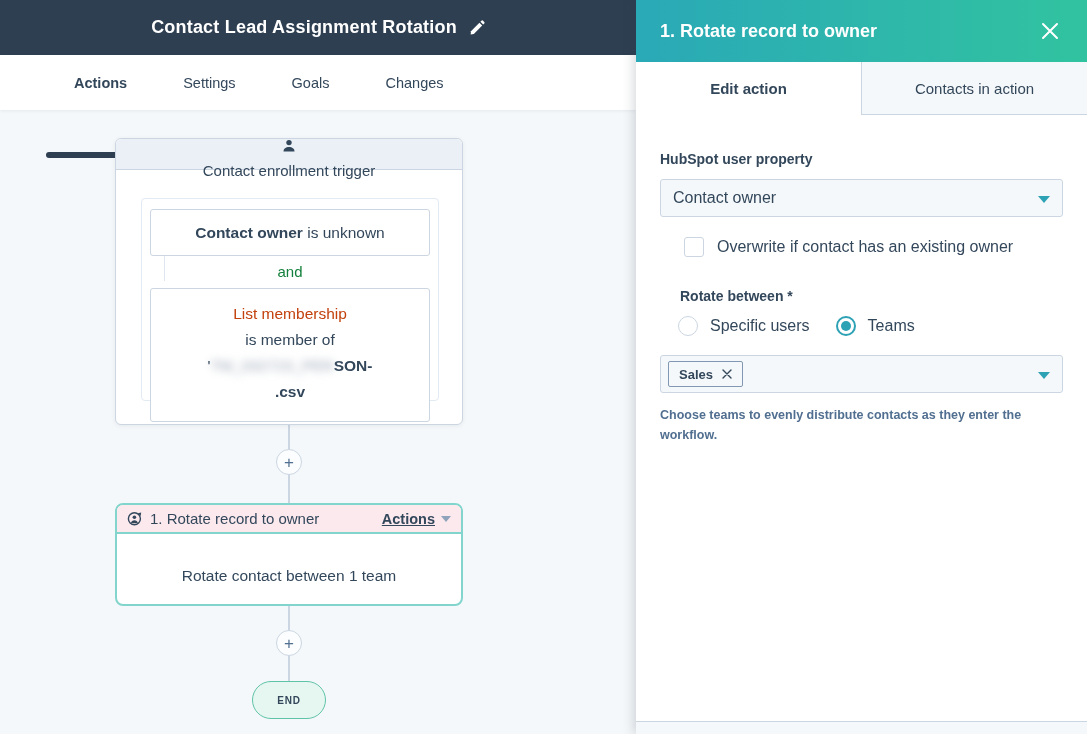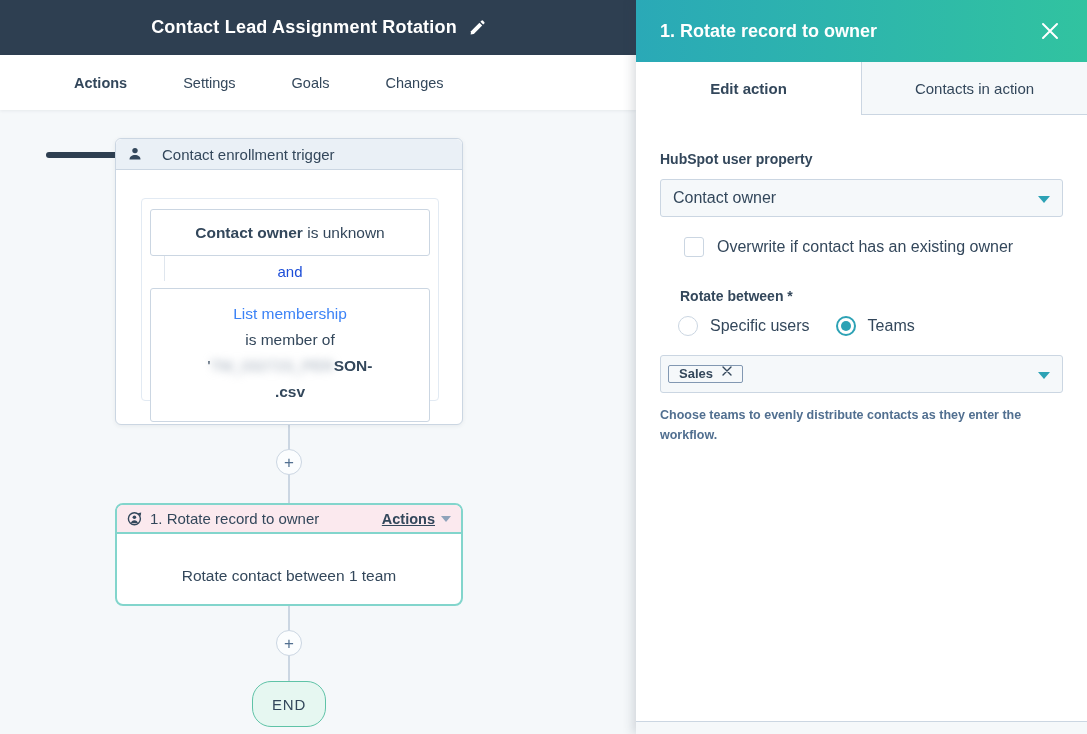--- a/index.html
+++ b/index.html
@@ -16,41 +16,41 @@
   .nav-tab { font-size:14.5px; color:var(--text-dark); background:none; border:none; cursor:pointer; font-family:inherit; }
   .nav-tab.active { font-weight:bold; }
   .nav-underline { position:absolute; left:46px; top:97px; width:108px; height:6px; border-radius:3px; background:var(--top-header-bg); }
 
   
   .vline { position:absolute; width:2px; background:#cbd6e2; left:288px; }
   .plus-btn { position:absolute; left:276px; width:26px; height:26px; border-radius:50%; background:#fbfdfe; border:1px solid #cbd6e2; color:#516f90; font-size:17px; line-height:23px; text-align:center; cursor:pointer; z-index:2; font-family:inherit; }
 
   
   .trigger-card { position:absolute; left:115px; top:138px; width:348px; height:287px; background:#fff; border:1px solid #cbd6e2; border-radius:6px; box-shadow:0 1px 4px rgba(45,62,80,.08); cursor:pointer; }
-  .trigger-head { height:31px; background:#eaf0f6; border-bottom:1px solid #cbd6e2; border-radius:6px 6px 0 0; display:flex; align-items:center; padding:0 12px; gap:20px; }
+  .trigger-head { height:31px; background:#eaf0f6; border-bottom:1px solid #cbd6e2; border-radius:6px 6px 0 0; display:flex; align-items:center; padding:0 12px; gap:9px;flex-direction:column; }
   .trigger-head .t { font-size:15px; color:var(--text-dark); }
   .trigger-inner { position:absolute; left:25px; top:59px; width:298px; height:203px; border:1px solid #e2eaf3; border-radius:4px; padding:10px 8px; }
   .and-line { position:absolute; left:22px; top:48px; width:1px; height:34px; background:#dfe6ee; }
   .cond-box { position:relative; border:1px solid #cbd6e2; border-radius:3px; background:#fff; text-align:center; font-size:15.5px; color:var(--text-dark); z-index:1; }
   .cond-1 { height:47px; line-height:45px; }
-  .and-row { height:32px; line-height:32px; text-align:center; color:#1d4ed8; font-size:15px; }
+  .and-row { height:32px; line-height:32px; text-align:center; color:#15803d; font-size:15px; }
   .cond-2 { padding:12px 14px 16px; line-height:26px; }
-  .cond-2 .prop { color:#3b82f6;text-align:center; }
+  .cond-2 .prop { color:#c2410c;text-align:center; }
   .redacted { color:#98a4b3; filter:blur(4px); user-select:none; }
   .bold { font-weight:bold; }
 
   
   .action-card { position:absolute; left:115px; top:503px; width:348px; height:103px; background:#fff; border:2px solid #82d5cc; border-radius:8px; cursor:pointer; }
   .action-head { height:29px; background:#fbe9ee; border-bottom:2px solid #82d5cc; border-radius:6px 6px 0 0; display:flex; align-items:center; padding:0 10px; gap:7px; }
   .action-head .t { font-size:15px; color:var(--text-dark); flex:1; text-align:left; }
   .actions-menu { background:none; border:none; cursor:pointer; font-family:inherit; font-size:14.5px; font-weight:bold; color:var(--text-dark); text-decoration:underline; display:flex; align-items:center; gap:6px; }
   .caret-gray { width:0; height:0; border-left:5px solid transparent; border-right:5px solid transparent; border-top:6px solid #8fa3ba; }
   .action-body { text-align:center; padding-top:33px; font-size:15.5px; color:var(--text-dark); }
 
-  .end-pill { position:absolute; left:252px; top:681px; width:74px; height:46px; border-radius:19px; background:var(--end-bg); border:1.5px solid var(--end-border); display:flex; align-items:center; justify-content:center; font-size:15px; font-weight:normal; letter-spacing:.8px; color:var(--text-dark); z-index:2; }
+  .end-pill { position:absolute; left:252px; top:681px; width:74px; height:38px; border-radius:19px; background:var(--end-bg); border:1.5px solid var(--end-border); display:flex; align-items:center; justify-content:center; font-size:10px; font-weight:bold; letter-spacing:.8px; color:var(--text-dark); z-index:2; }
 
   
   .panel { position:absolute; left:636px; top:0; width:451px; height:734px; background:#fff; box-shadow:-3px 0 10px rgba(45,62,80,.18); }
   .panel-header { height:62px; background:linear-gradient(90deg, var(--panel-gradient-start), var(--panel-gradient-end)); display:flex; align-items:center; padding:0 24px; }
   .panel-title { color:#fff; font-size:18px; font-weight:bold; flex:1; }
   .close-btn { background:none; border:none; cursor:pointer; display:flex; padding:4px; }
 
   .panel-tabs { display:flex; height:53px; }
   .panel-tab { flex:1; display:flex; align-items:center; justify-content:center; font-size:15px; color:var(--text-dark); background:#f5f8fa; border:none; border-bottom:1px solid #cbd6e2; cursor:pointer; font-family:inherit; }
   .panel-tab.active { background:#fff; font-weight:bold; border-bottom:none; }
@@ -67,21 +67,21 @@
 
   .rotate-label { margin-top:31px;padding-left:20px; }
   .radio-row { display:flex; align-items:flex-start; margin:3px 0 0 18px; gap:26px; }
   .radio-opt { display:flex; align-items:center; gap:12px; cursor:pointer; }
   .radio { width:20px; height:20px; border-radius:50%; background:#fff; border:1px solid #cbd6e2; flex:none; position:relative; }
   .radio.selected { border:2px solid var(--accent-teal); }
   .radio.selected::after { content:""; position:absolute; left:3px; top:3px; width:10px; height:10px; border-radius:50%; background:var(--accent-teal); }
   .radio-opt .lbl { font-size:16px; color:var(--text-dark); }
 
   .multiselect { position:relative; margin-top:19px; width:100%; min-height:38px; background:#f5f8fa; border:1px solid #cbd6e2; border-radius:3px; padding:5px 34px 5px 7px; display:flex; align-items:center; cursor:pointer; }
-  .tag { display:inline-flex; gap:9px; height:18px; padding:0 10px; background:#f5f8fa; border:1px solid #8298b2; border-radius:2px; font-size:13px; font-weight:bold; color:var(--text-dark); }
+  .tag { display:inline-flex; align-items:center; gap:9px; height:26px; padding:0 10px; background:#f5f8fa; border:1px solid #8298b2; border-radius:2px; font-size:13px; font-weight:bold; color:var(--text-dark); }
   .tag-x { background:none; border:none; cursor:pointer; display:flex; padding:0; }
 
   .help-text { margin-top:12px; width:412px; font-size:12.5px; font-weight:bold; line-height:1.6; color:var(--help-text); }
 
   .panel-footer { position:absolute; left:0; bottom:0; width:100%; height:13px; background:#f5f8fa; border-top:1px solid #cbd6e2; }
 
   svg { display:block; }
 </style>
 </head>
 <body>

